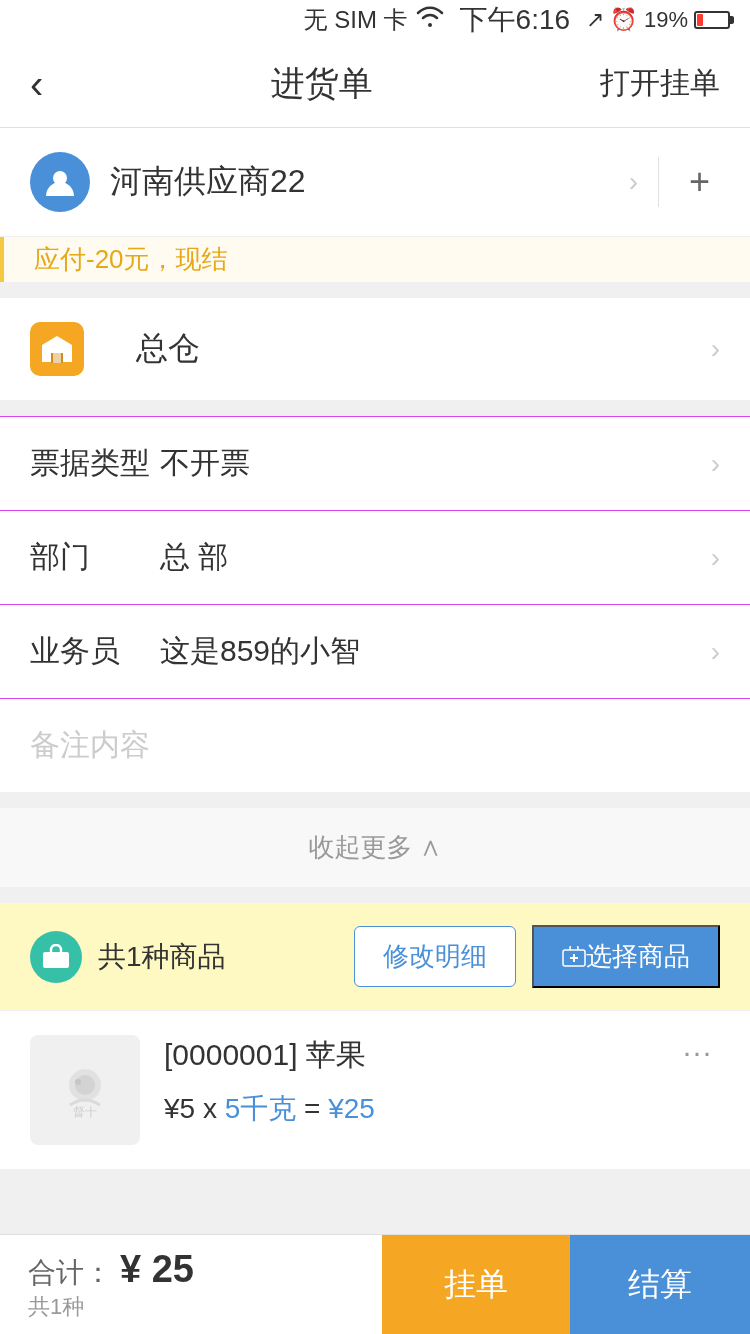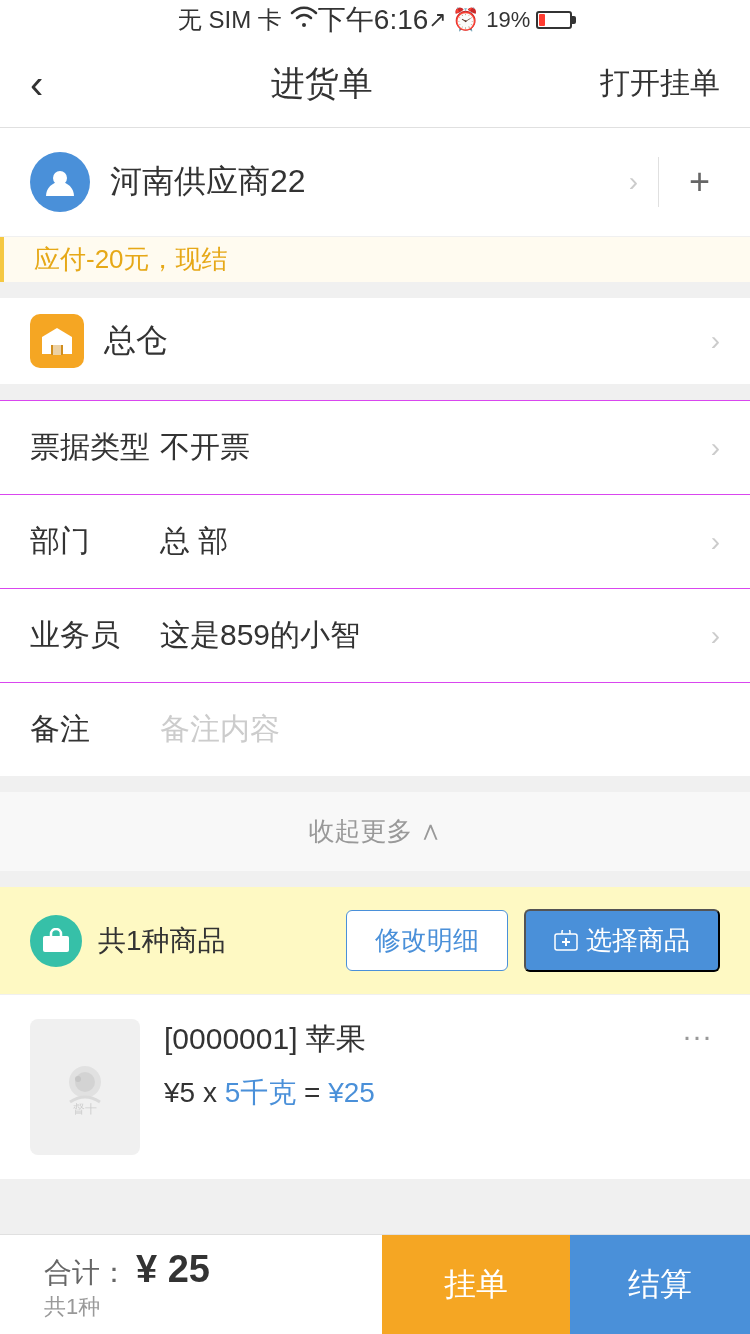--- a/index.html
+++ b/index.html
@@ -13,24 +13,25 @@
       color: #333;
       overflow-x: hidden;
     }
 
     
     .status-bar {
       background: #fff;
       height: 40px;
       display: flex;
       align-items: center;
-      justify-content: center;
+      justify-content: flex-end;
       padding: 0 20px;
       font-size: 24px;
       color: #333;
+      gap: 16px;
     }
     .status-left { display: flex; align-items: center; gap: 8px; }
     .status-center { font-size: 28px; font-weight: 500; }
     .status-right { display: flex; align-items: center; gap: 6px; font-size: 22px; }
     .battery-icon {
       display: inline-block;
       width: 36px;
       height: 18px;
       border: 2px solid #333;
       border-radius: 3px;
@@ -141,22 +142,23 @@
       padding: 5px 30px;
       font-size: 26px;
       color: #e6a817;
       border-left: 4px solid #f5c842;
     }
 
     
     .warehouse-row {
       display: flex;
       align-items: center;
-      padding: 16px 30px;
-      background: #fff;
+      padding: 24px 30px;
+      background: #fff;
+      gap: 32px;
     }
     .warehouse-icon {
       width: 54px;
       height: 54px;
       background: #f5a623;
       border-radius: 10px;
       display: flex;
       align-items: center;
       justify-content: center;
       margin-right: 20px;
@@ -233,42 +235,41 @@
       border: 1.5px solid #4a90d9;
       border-radius: 6px;
       padding: 12px 28px;
       font-size: 26px;
       color: #4a90d9;
       background: #fff;
       cursor: pointer;
       margin-right: 16px;
     }
     .btn-solid {
-      border-radius: 6px;
+      border-radius: 1px;
       padding: 12px 28px;
       font-size: 26px;
       color: #fff;
       background: #4a90d9;
       cursor: pointer;
       display: flex;
       align-items: center;
-      gap: 8px;
     }
 
     
     .product-item {
       background: #fff;
       display: flex;
       align-items: flex-start;
       padding: 24px 30px;
       margin-bottom: 0;
     }
     .product-thumb {
       width: 110px;
-      height: 136px;
+      height: 110px;
       background: #f0f0f0;
       border-radius: 8px;
       display: flex;
       align-items: center;
       justify-content: center;
       flex-shrink: 0;
       margin-right: 24px;
     }
     .product-thumb svg { opacity: 0.4; }
     .product-info { flex: 1; }
@@ -298,21 +299,21 @@
       height: 100px;
       display: flex;
       align-items: stretch;
       background: #fff;
       border-top: 1px solid #e0e0e0;
     }
     .total-area {
       flex: 1;
       display: flex;
       align-items: center;
-      padding: 0 44px;
+      padding: 0 28px;
     }
     .total-label {
       font-size: 28px;
       color: #666;
     }
     .total-amount {
       font-size: 38px;
       font-weight: 600;
       color: #333;
       margin-left: 8px;
@@ -418,21 +419,20 @@
       <span class="form-label">部门</span>
       <span class="form-value">总 部</span>
       <span class="chevron-right">›</span>
     </div>
     <div class="form-row">
       <span class="form-label">业务员</span>
       <span class="form-value">这是859的小智</span>
       <span class="chevron-right">›</span>
     </div>
     <div class="form-row">
-      <span class="form-label">备注</span>
       <span class="form-value form-placeholder">备注内容</span>
     </div>
   </div>
 
   <div class="collapse-row">
     <span>收起更多 ∧</span>
   </div>
 
   <div class="section">
     <div class="product-header">

